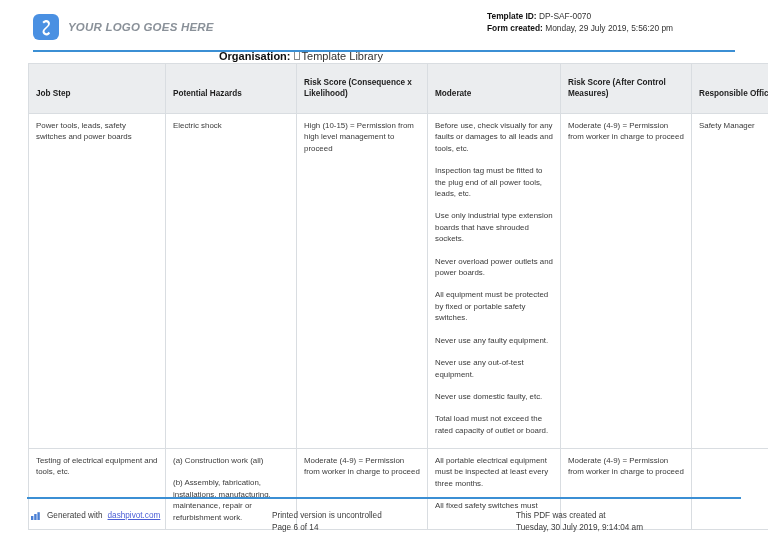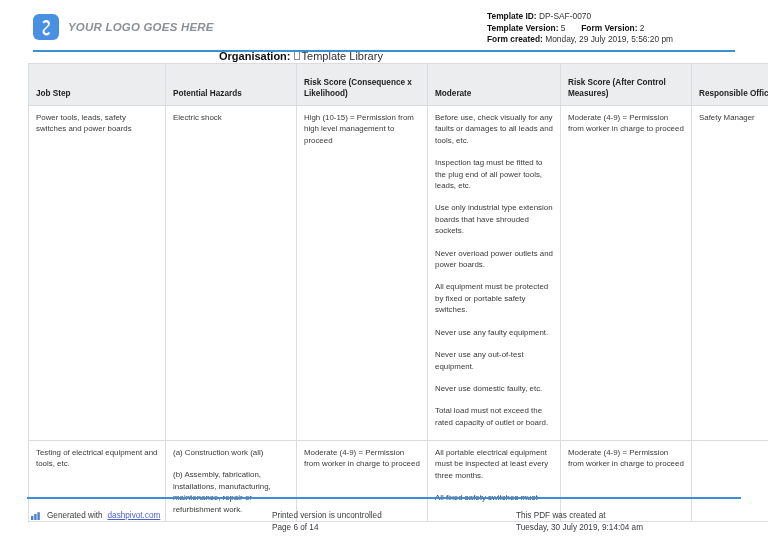--- a/index.html
+++ b/index.html
@@ -123,21 +123,21 @@
     line-height: 11.4px;
     text-align: left;
   }
   table.risk thead th {
     background: #ebedef;
     font-weight: bold;
     color: #1d1d1d;
     font-size: 8.2px;
     height: 29px;
     vertical-align: bottom;
-    padding-bottom: 6px;
+    padding-bottom: 14px;
     line-height: 11px;
   }
   table.risk tbody td {
     color: #3a3a3a;
     background: #ffffff;
     margin-left: 44px;
   }
   .c1 { width: 122px; }
   .c2 { width: 116px; }
   .c3 { width: 116px; }
@@ -225,27 +225,20 @@
       <span class="meta-row">
         <span class="meta-label">Team:</span>
         <span class="meta-value">Example Team</span>
       </span>
     </div>
 
     <div class="meta-col-right">
       <span class="meta-row">
         <span class="meta-label">Template ID:</span>
         <span class="meta-value">DP-SAF-0070</span>
-      </span>
-      <span class="meta-row">
-        <span class="meta-label">Template Version:</span>
-        <span class="meta-value">5</span>
-        <span class="meta-gap"></span>
-        <span class="meta-label">Form Version:</span>
-        <span class="meta-value">2</span>
       </span>
       <span class="meta-row">
         <span class="meta-label">Form created:</span>
         <span class="meta-value">Monday, 29 July 2019, 5:56:20 pm</span>
       </span>
     </div>
   </div>
 
   <div class="rule-top"></div>
 

